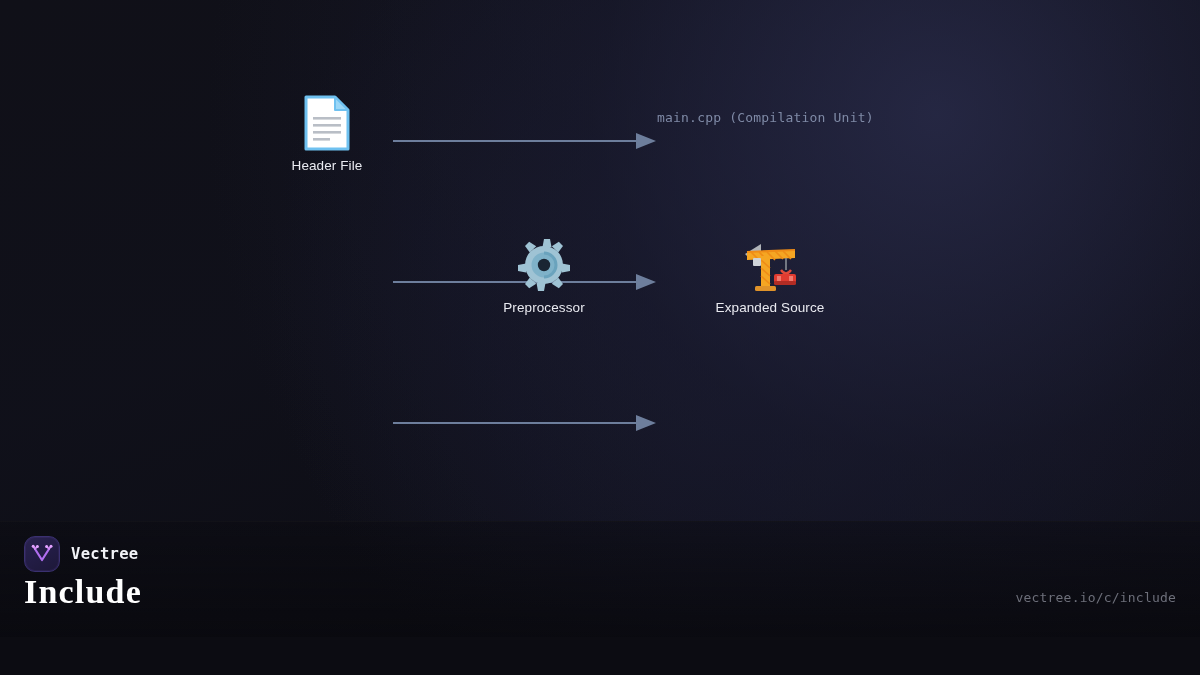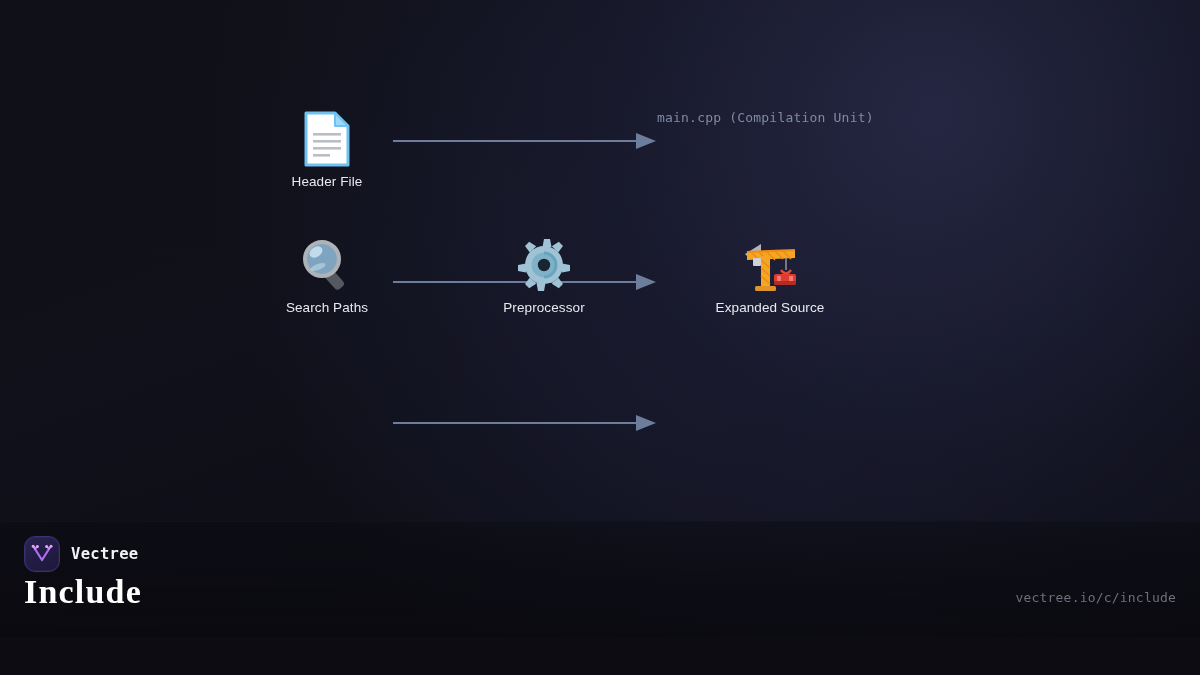--- a/index.html
+++ b/index.html
@@ -150,46 +150,34 @@
         <polygon class="edge-head" points="636,274 656,282 636,290"></polygon>
       </g>
       <g>
         <line class="edge-line" x1="393" y1="423" x2="638" y2="423"></line>
         <polygon class="edge-head" points="636,415 656,423 636,431"></polygon>
       </g>
     </svg>
 
     <div class="edge-label" style="left:657px; top:110px;">main.cpp (Compilation Unit)</div>
 
-    <div class="node" style="left:327px; top:108px;text-align:center;">
+    <div class="node" style="left:327px; top:92px;text-align:center;">
       <div class="node-icon">
         <svg width="46" height="56" viewBox="0 0 46 56">
           <path d="M2 2 H31 L44 15 V54 H2 Z" fill="#ffffff" stroke="#6fc1f0" stroke-width="3" stroke-linejoin="round"></path>
           <path d="M31 2 L44 15 H31 Z" fill="#9bd7f7" stroke="#6fc1f0" stroke-width="2" stroke-linejoin="round"></path>
           <rect x="9" y="22" width="28" height="2.6" fill="#b9bec6"></rect>
           <rect x="9" y="29" width="28" height="2.6" fill="#b9bec6"></rect>
           <rect x="9" y="36" width="28" height="2.6" fill="#b9bec6"></rect>
           <rect x="9" y="43" width="17" height="2.6" fill="#b9bec6"></rect>
         </svg>
       </div>
       <div class="node-label">Header File</div>
     </div>
 
-    <div class="node" style="left:327px; top:234px;">
-      <div class="node-icon">
-        <svg width="58" height="56" viewBox="0 0 58 56">
-          <rect x="30" y="30" width="11" height="24" rx="4" transform="rotate(-42 35 42)" fill="#55585e"></rect>
-          <circle cx="24" cy="22" r="17" fill="#85a7bd" stroke="#aeb3b8" stroke-width="4"></circle>
-          <circle cx="24" cy="22" r="14" fill="#7ea4bf"></circle>
-          <ellipse cx="18" cy="15" rx="7" ry="5" transform="rotate(-35 18 15)" fill="#cfe4f2" opacity="0.85"></ellipse>
-          <ellipse cx="20" cy="30" rx="8" ry="3" transform="rotate(-20 20 30)" fill="#d6e8f5" opacity="0.45"></ellipse>
-        </svg>
-      </div>
-      <div class="node-label">Search Paths</div>
-    </div>
 
     <div class="node" style="left:544px; top:234px;">
       <div class="node-icon">
         <svg width="52" height="52" viewBox="0 0 52 52">
           <g fill="#9fc3d4">
             <path d="M26 0 l6 0 l1.5 8 l-9 0 z"></path>
             <path d="M26 52 l6 0 l1.5 -8 l-9 0 z" transform="translate(-6,0)"></path>
             <path d="M0 26 l0 -6 l8 -1.5 l0 9 z" transform="translate(0,6)"></path>
             <path d="M52 26 l0 -6 l-8 -1.5 l0 9 z" transform="translate(0,6)"></path>
             <path d="M7 7 l4.2 -4.2 l7 4.4 l-6.4 6.4 z"></path>

